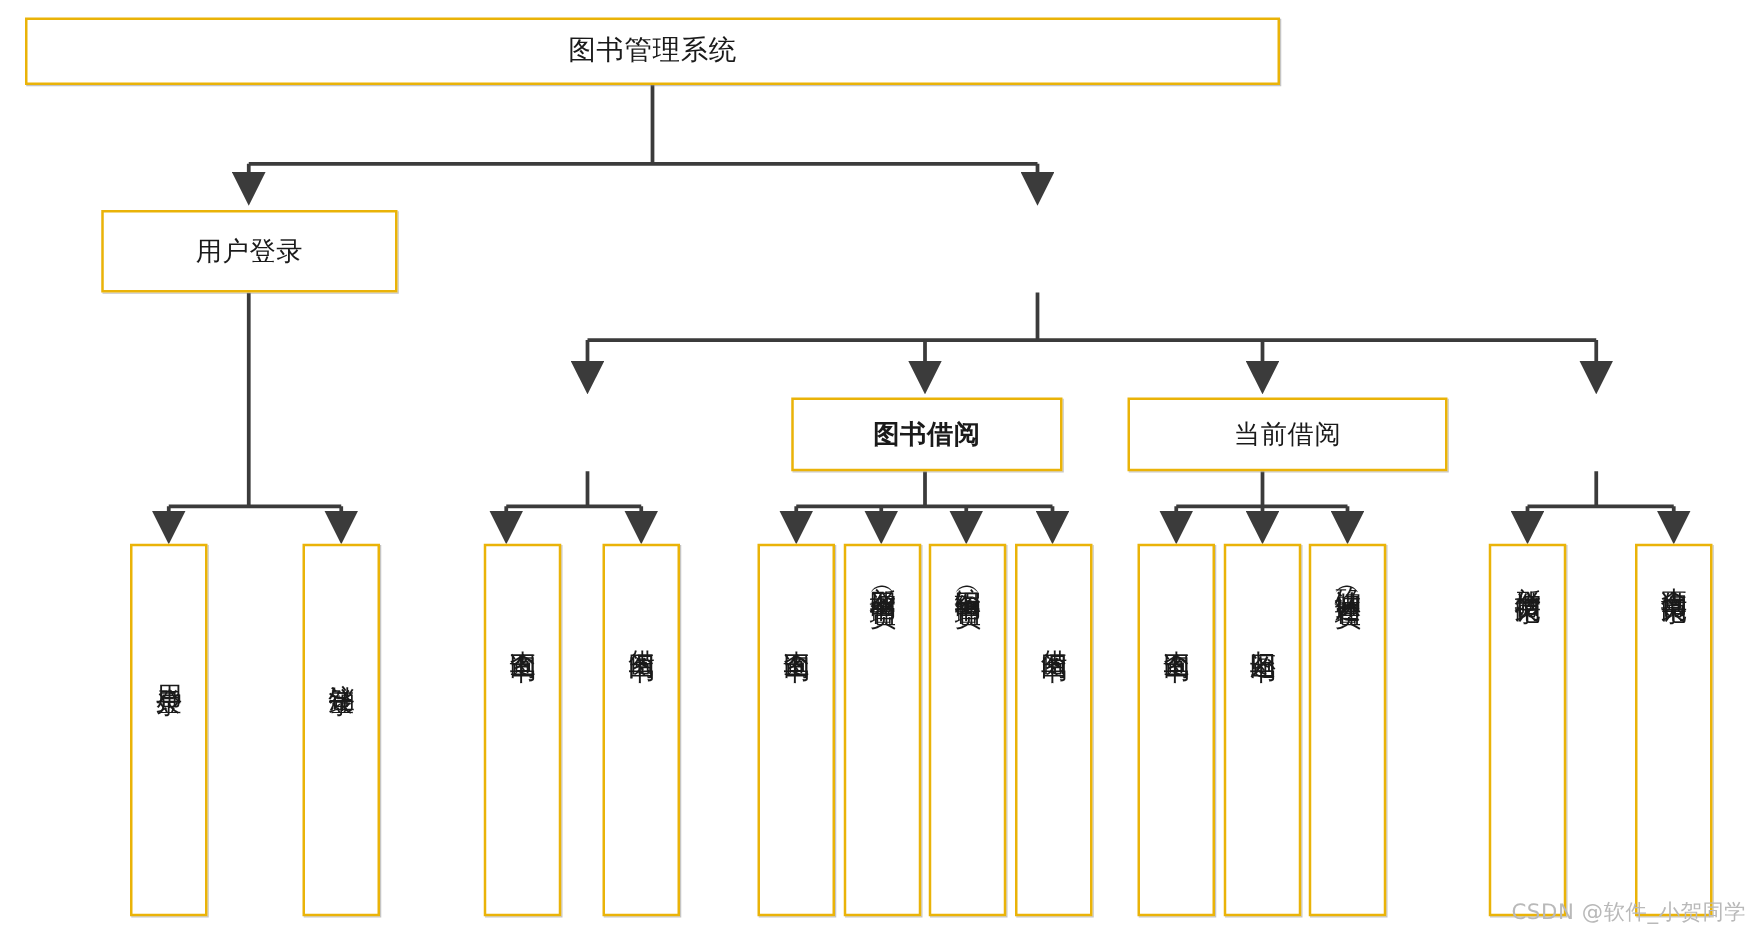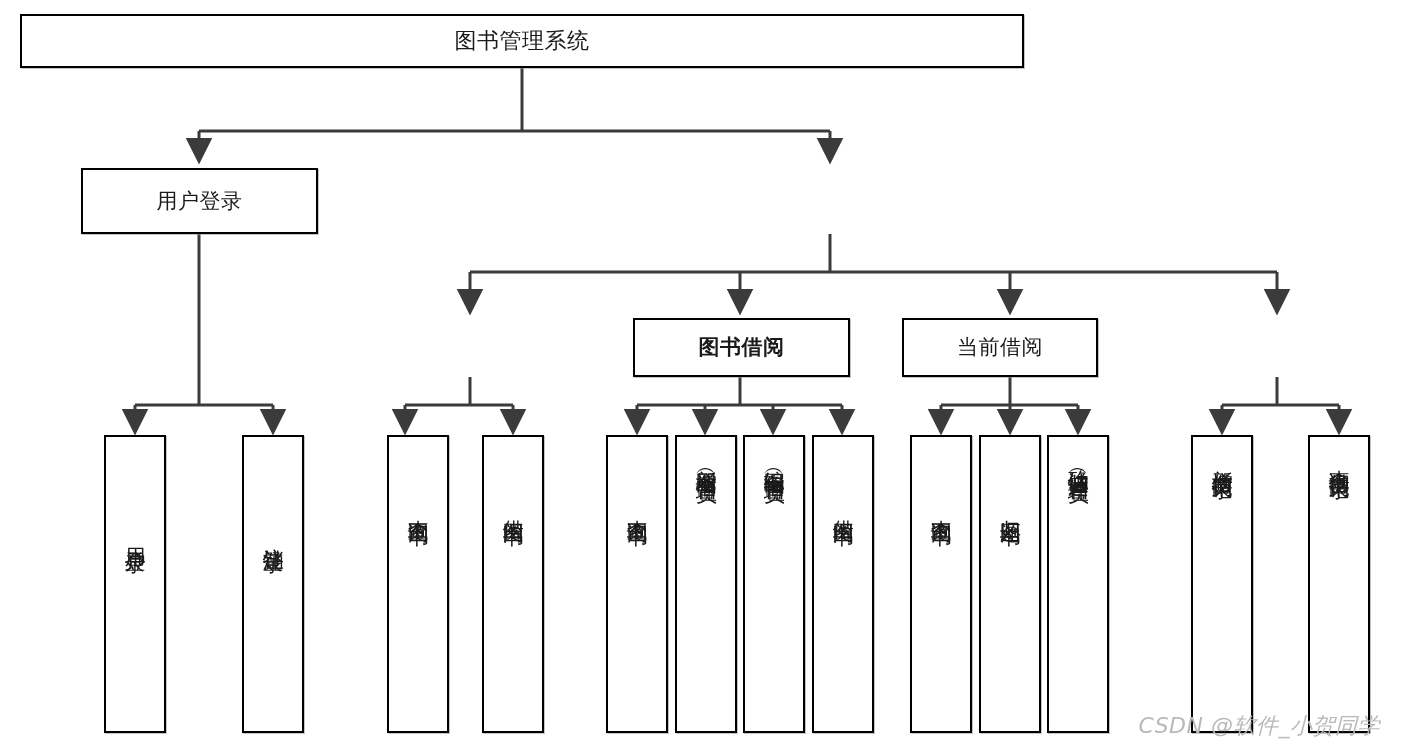--- a/index.html
+++ b/index.html
@@ -22,21 +22,21 @@
     left: 0;
     top: 0;
     width: 1405px;
     height: 747px;
     pointer-events: none;
   }
   .node {
     position: absolute;
     box-sizing: border-box;
     background: #ffffff;
-    border: 2px solid #000000;
+    border: 2px solid #eab308;
     box-shadow: 1px 1px 0 0 rgba(150,150,150,0.55);
     display: flex;
     align-items: center;
     justify-content: center;
     color: #1a1a1a;
   }
   .node .label {
     display: block;
     line-height: 1.18;
     text-align: center;
@@ -65,27 +65,26 @@
     margin-top: 60px;
   }
   .node.vertical.tall .label {
     margin-top: 10px;
   }
   .node.vertical.short .label {
     margin-top: 88px;
   }
   .watermark {
     position: absolute;
-    right: 25px;
+    right: 8px;
     bottom: 6px;
-    font-size: 22px;
+    font-size: 17px;
     color: #b9b9b9;
     white-space: nowrap;
     letter-spacing: 0.5px;
-    font-style: italic;
   }
 </style>
 </head>
 <body>
 
 <div id="canvas">
 
   <svg id="edges" viewBox="0 0 1405 747">
     <defs>
       <marker id="arrow" viewBox="0 0 12 12" refX="10" refY="6" markerWidth="9" markerHeight="9" orient="auto-start-reverse">
@@ -140,21 +139,21 @@
     <span class="label">图书管理系统</span>
   </div>
 
   <div class="node horizontal" style="left:81px; top:168px; width:237px; height:66px;">
     <span class="label">用户登录</span>
   </div>
 
   <div class="node horizontal" style="left:633px; top:318px; width:217px; height:59px;font-weight:bold;">
     <span class="label">图书借阅</span>
   </div>
-  <div class="node horizontal" style="left:902px; top:318px; width:196px; height:59px;">
+  <div class="node horizontal" style="left:902px; top:318px; width:256px; height:59px;">
     <span class="label">当前借阅</span>
   </div>
 
   <div class="node vertical short" style="left:104px; top:435px; width:62px; height:298px;">
     <span class="label">用户登录</span>
   </div>
   <div class="node vertical short" style="left:242px; top:435px; width:62px; height:298px;">
     <span class="label">注销登录</span>
   </div>
 

